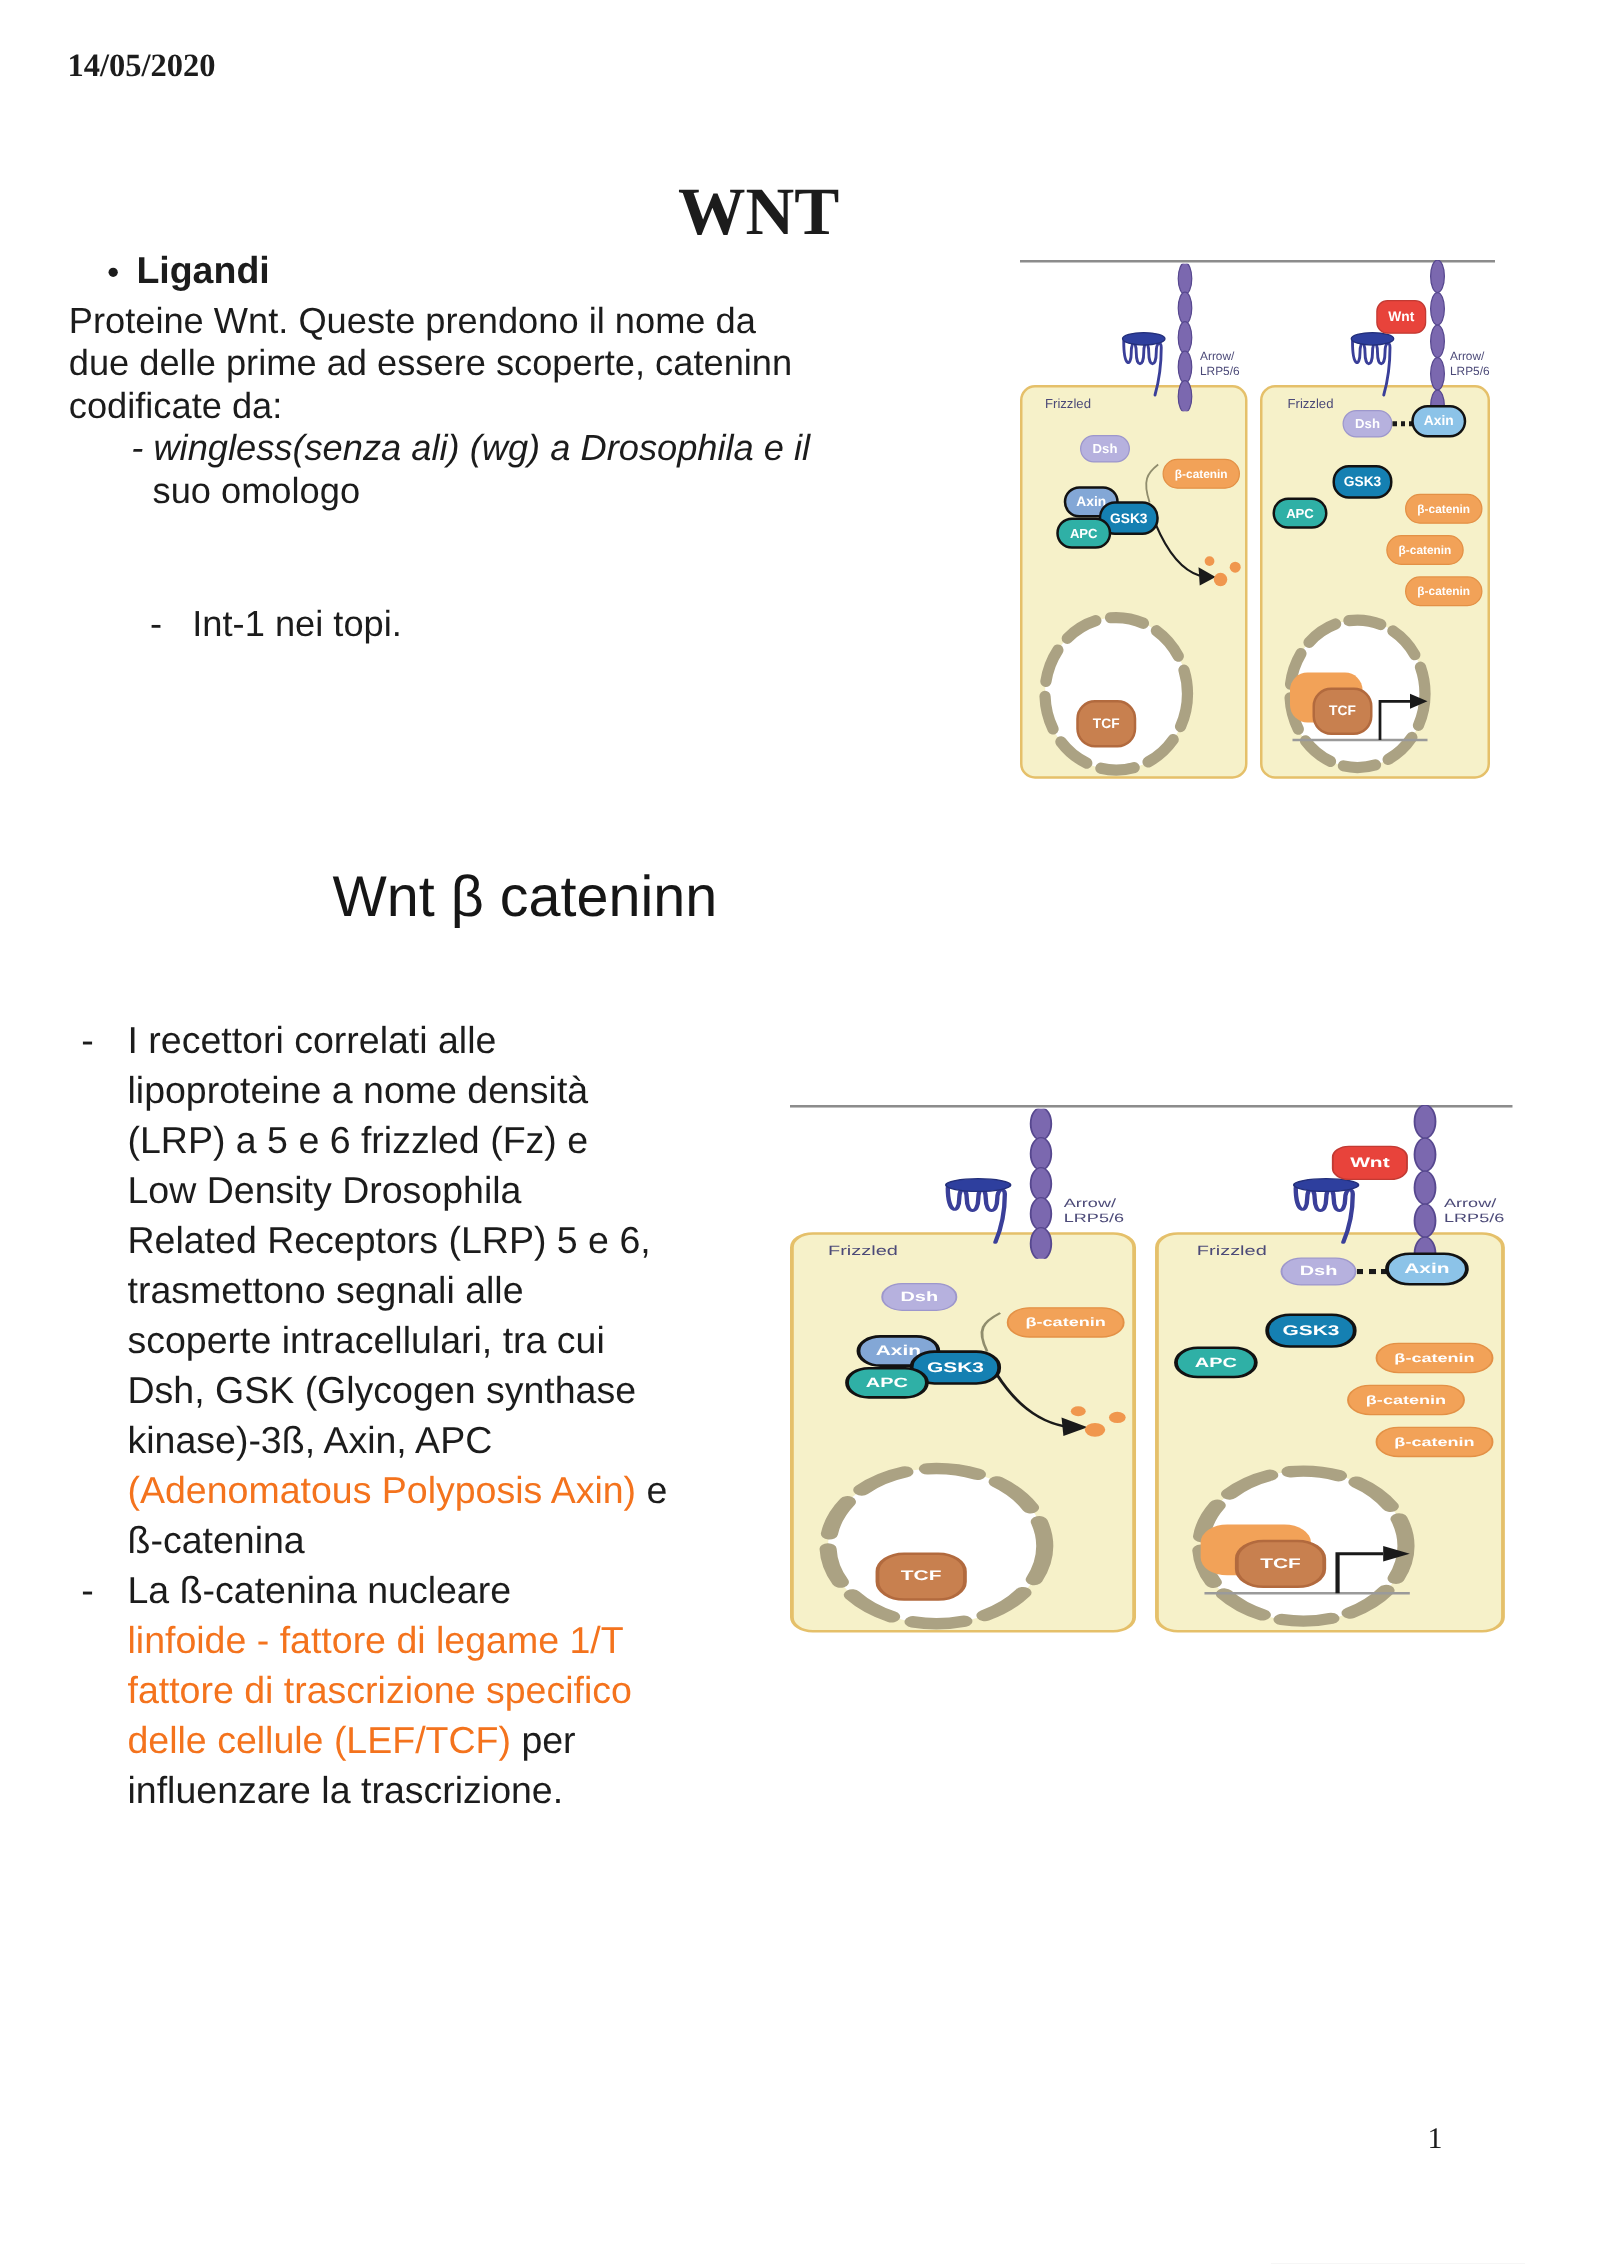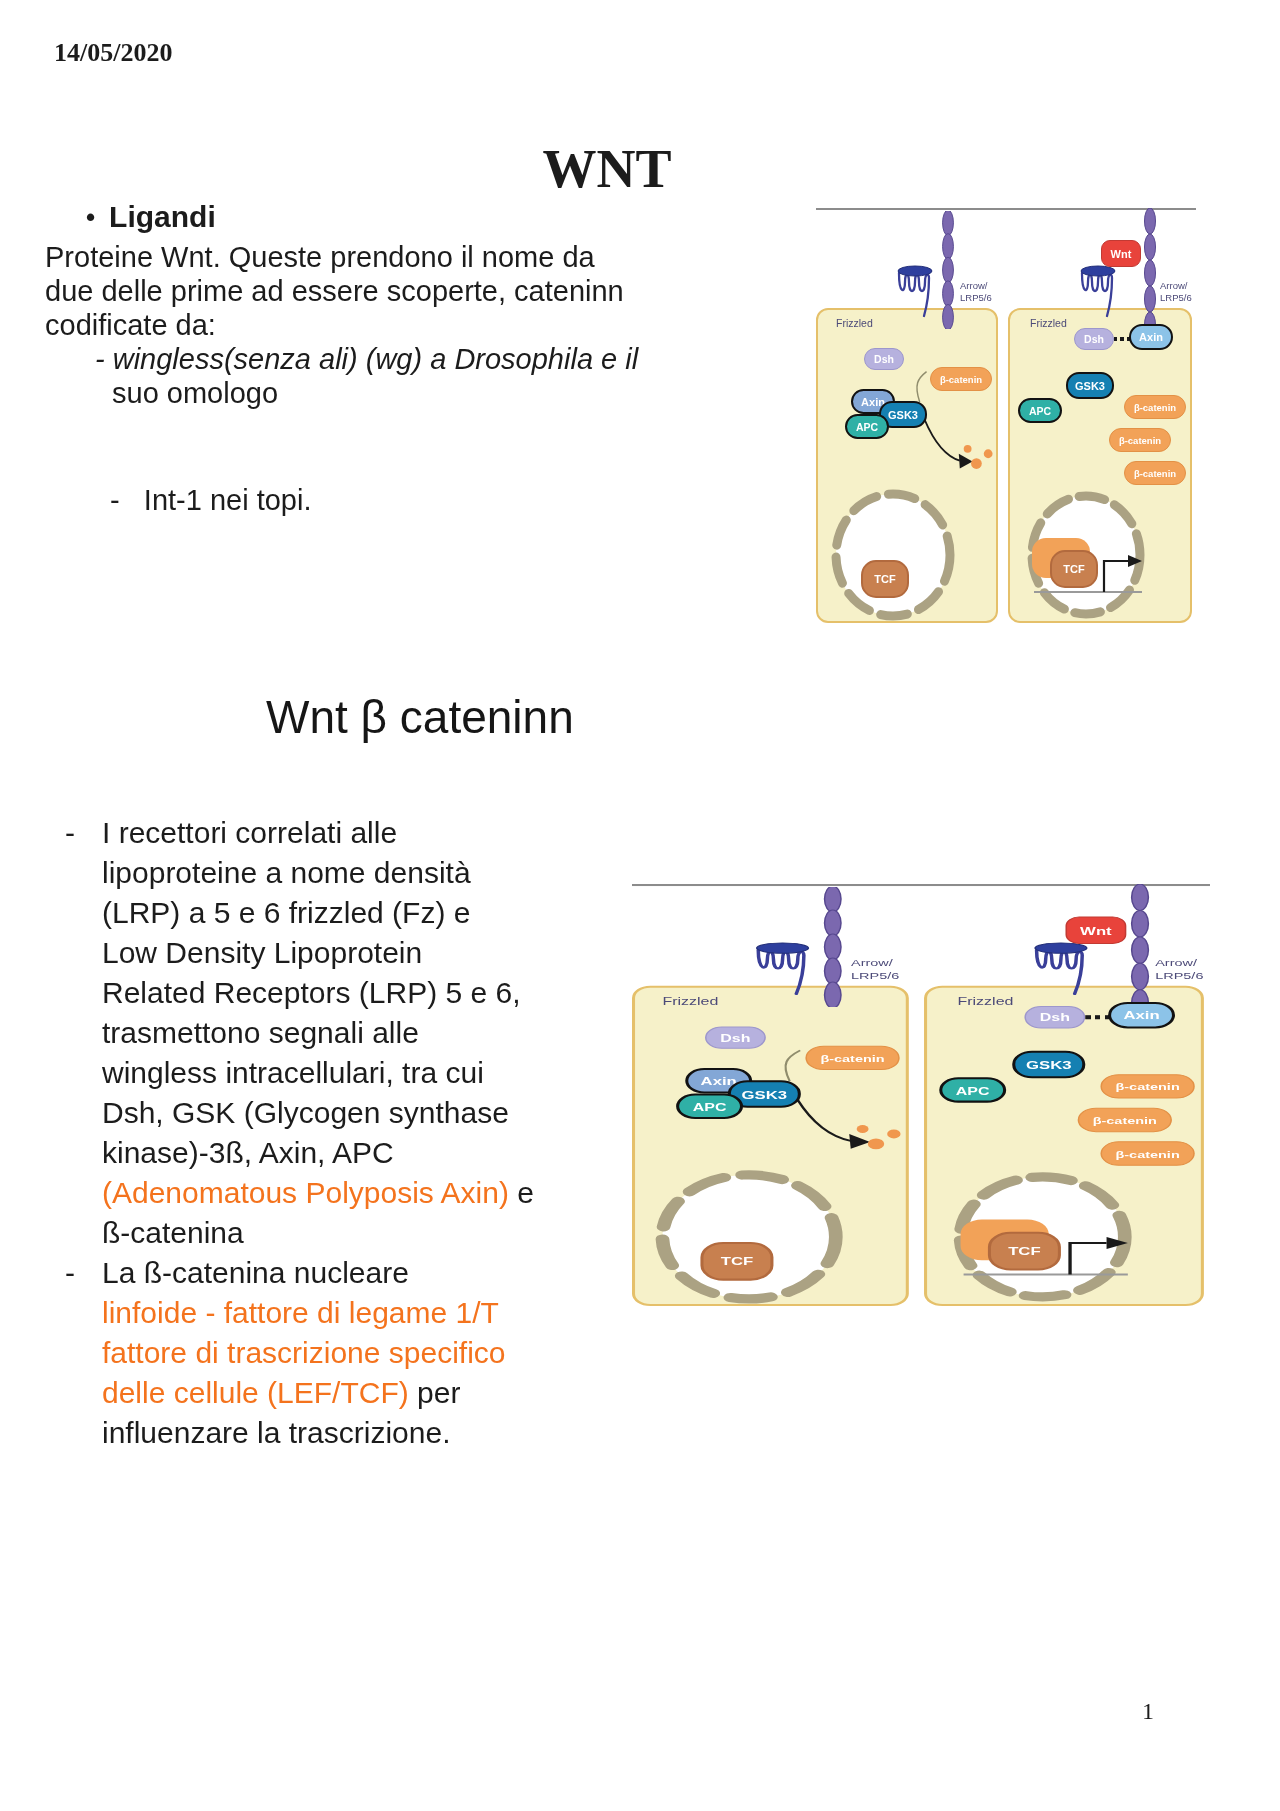--- a/index.html
+++ b/index.html
@@ -7,21 +7,21 @@
         font-family:"Liberation Sans",sans-serif;color:#1c1c1c;}
 
   
   .date{position:absolute;left:54px;top:38px;font-family:"Liberation Serif",serif;
         font-weight:bold;font-size:26px;}
   .main-title{position:absolute;left:0;top:138px;width:1214px;text-align:center;
         font-family:"Liberation Serif",serif;font-weight:bold;font-size:54px;}
   .bullet-line{position:absolute;left:86px;top:200px;font-size:30px;font-weight:bold;
         display:flex;align-items:center;gap:14px;}
   .bullet-glyph{font-size:26px;}
-  .s1-lines{position:absolute;left:45px;top:240px;width:660px;font-size:29px;line-height:34px;}
+  .s1-lines{position:absolute;left:55px;top:240px;width:660px;font-size:29px;line-height:34px;}
   .s1-lines .tline{white-space:pre-wrap;}
   .s2-title{position:absolute;left:266px;top:690px;font-size:46px;color:#161616;}
   .s2-lines{position:absolute;left:55px;top:813px;width:500px;font-size:30px;line-height:40px;}
   .s2-lines .tline{position:relative;padding-left:47px;}
   .s2-lines .dash{position:absolute;left:10px;}
   .accent{color:var(--accent-text,#f4731d);}
   .page-number{position:absolute;left:1142px;top:1698px;font-family:"Liberation Serif",serif;
         font-size:24px;}
 
   
@@ -82,24 +82,24 @@
       <div class="tline" style="padding-left: 50px; font-style: italic;"><span>- wingless(senza ali) (wg) a Drosophila e il</span></div>
       <div class="tline" style="padding-left: 67px;"><span>suo omologo</span></div>
       <div class="tline" style="margin-top: 73px; padding-left: 65px;"><span>-   Int-1 nei topi.</span></div>
     </div>
 
   <div class="s2-title">Wnt β cateninn</div>
   <div class="s2-lines" id="s2-lines">
       <div class="tline"><span class="dash">-</span><span>I recettori correlati alle</span></div>
       <div class="tline"><span>lipoproteine a nome densità</span></div>
       <div class="tline"><span>(LRP) a 5 e 6 frizzled (Fz) e</span></div>
-      <div class="tline"><span>Low Density Lipoprotein</span></div>
+      <div class="tline"><span>Low Density Drosophila</span></div>
       <div class="tline"><span>Related Receptors (LRP) 5 e 6,</span></div>
       <div class="tline"><span>trasmettono segnali alle</span></div>
-      <div class="tline"><span>wingless intracellulari, tra cui</span></div>
+      <div class="tline"><span>scoperte intracellulari, tra cui</span></div>
       <div class="tline"><span>Dsh, GSK (Glycogen synthase</span></div>
       <div class="tline"><span>kinase)-3ß, Axin, APC</span></div>
       <div class="tline"><span class="accent">(Adenomatous Polyposis Axin)</span><span> e</span></div>
       <div class="tline"><span>ß-catenina</span></div>
       <div class="tline"><span class="dash">-</span><span>La ß-catenina nucleare</span></div>
       <div class="tline"><span class="accent">linfoide - fattore di legame 1/T</span></div>
       <div class="tline"><span class="accent">fattore di trascrizione specifico</span></div>
       <div class="tline"><span class="accent">delle cellule (LEF/TCF)</span><span> per</span></div>
       <div class="tline"><span>influenzare la trascrizione.</span></div>
     </div>

